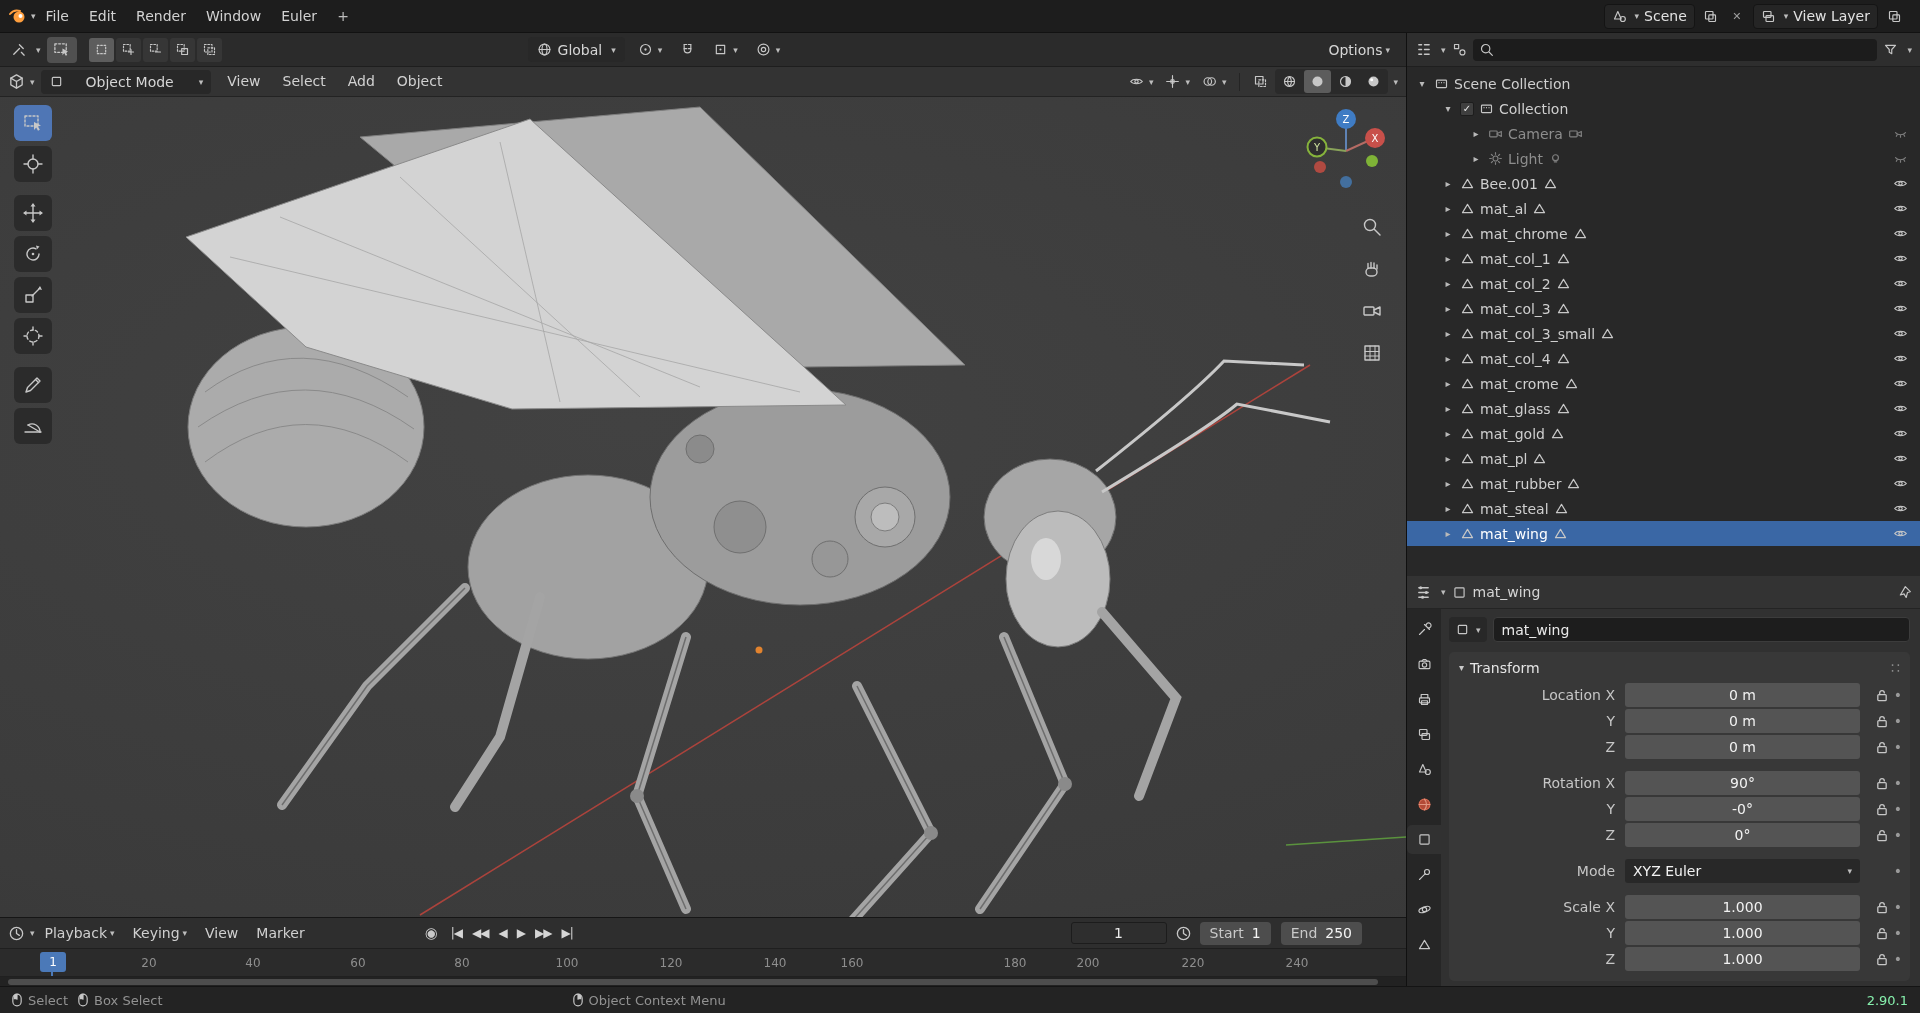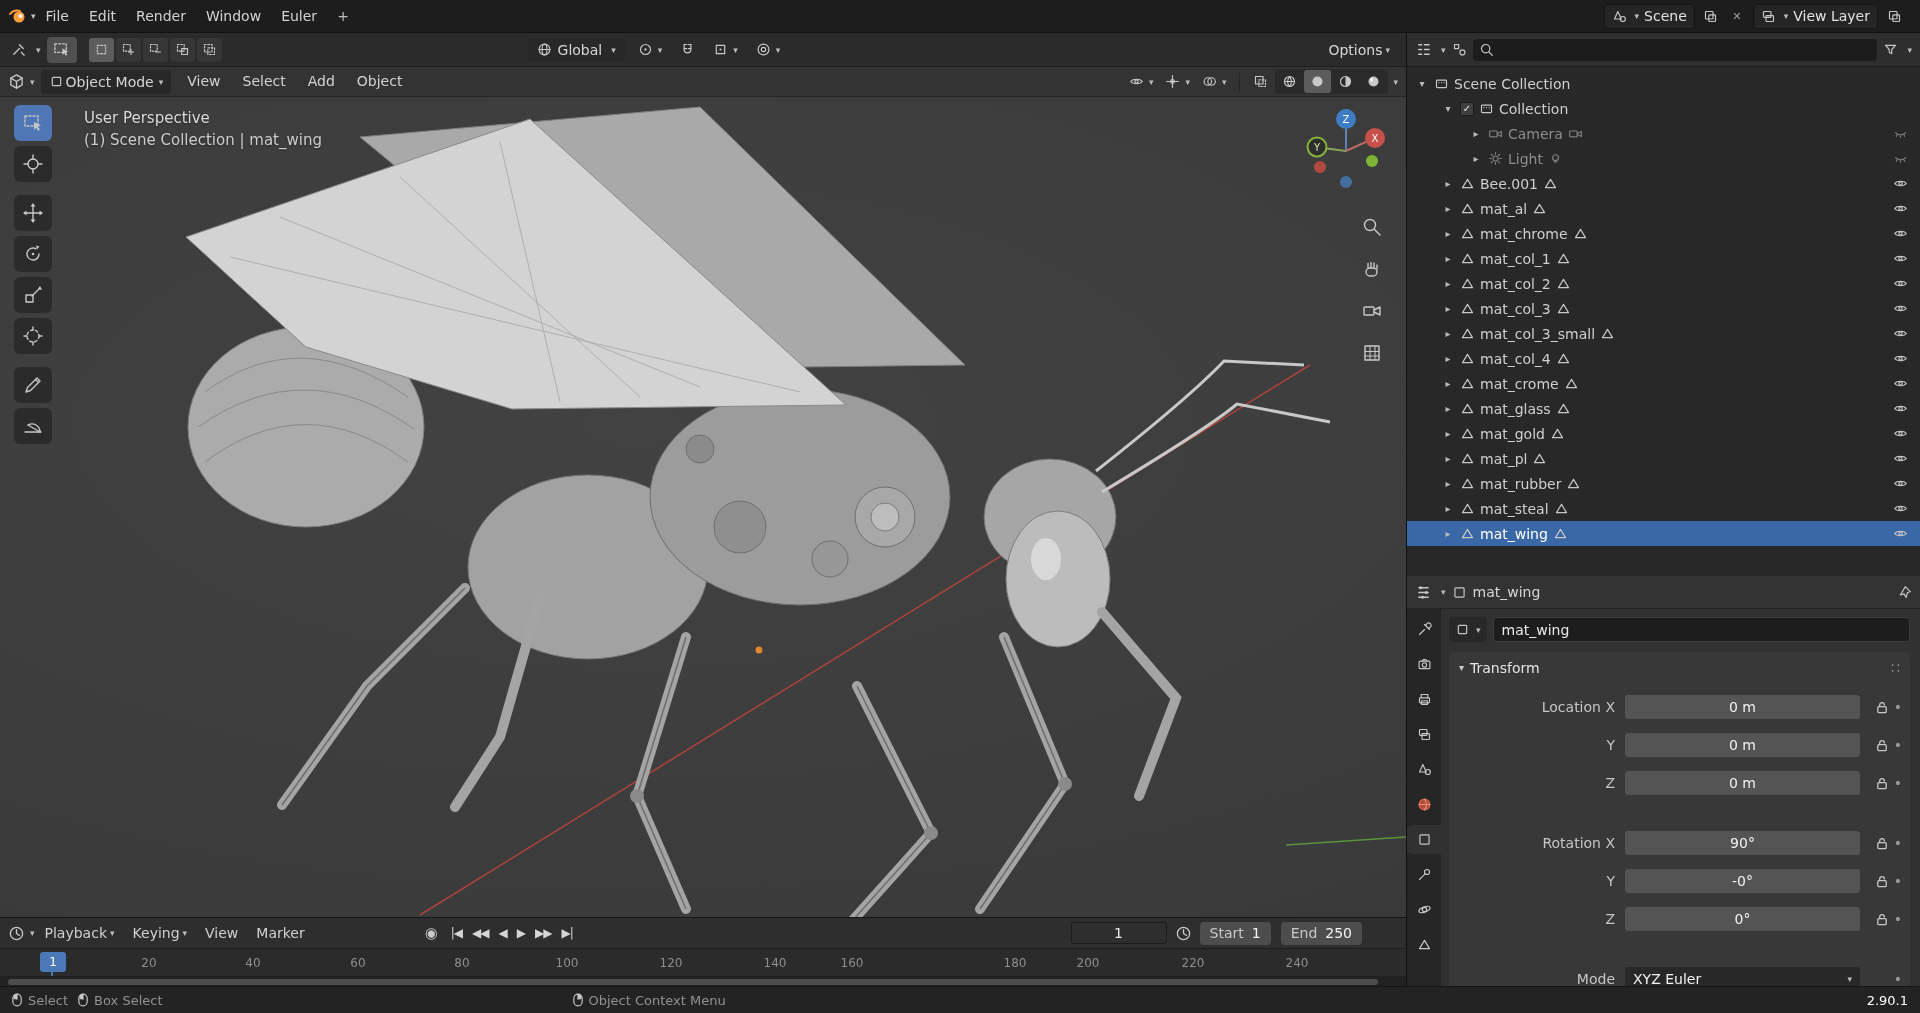--- a/index.html
+++ b/index.html
@@ -27,21 +27,21 @@
 #toolrow{position:absolute;left:0;top:33px;width:1406px;height:34px;background:#2b2b2b;border-bottom:1px solid #1e1e1e;display:flex;align-items:center;padding:0 10px;gap:6px}
 .tool-chip{width:30px;height:26px;background:#505050;border-radius:4px;display:flex;align-items:center;justify-content:center}
 .m5{width:25px;height:24px;border-radius:3px;background:#363636;display:flex;align-items:center;justify-content:center}
 .m5.on{background:#5d5d5d}
 .pill{display:flex;align-items:center;gap:6px;background:#282828;border-radius:4px;height:25px;padding:0 9px}
 .icobtn{display:flex;align-items:center;gap:2px;height:26px;padding:0 5px;border-radius:3px}
 #toolrow .center{margin-left:300px;display:flex;align-items:center;gap:8px}
 #toolrow .right{margin-left:auto;display:flex;align-items:center;margin-right:6px}
 
 #vpheader{position:absolute;left:0;top:67px;width:1406px;height:30px;background:#333333;border-bottom:1px solid #232323;display:flex;align-items:center;padding:0 8px;gap:2px}
-.mode-pill{display:flex;align-items:center;gap:2px;background:#282828;border-radius:4px;height:24px;padding:0 8px;margin:0 4px}
+.mode-pill{display:flex;align-items:center;gap:22px;background:#282828;border-radius:4px;height:24px;padding:0 8px;margin:0 4px}
 .sep{width:1px;height:18px;background:#242424;margin:0 6px}
 .shade-seg{display:flex;background:#2a2a2a;border-radius:4px;padding:1px;gap:1px}
 .shade{width:27px;height:23px;display:flex;align-items:center;justify-content:center;border-radius:3px}
 .shade.on{background:#5c5c5c}
 
 #viewport{position:absolute;left:0;top:97px;width:1406px;height:820px;background:radial-gradient(120% 90% at 45% 40%,#424242 0%,#3b3b3b 70%,#363636 100%);overflow:hidden}
 .vp-overlay{position:absolute;left:84px;top:10px;font-size:15px;color:#dadada;text-shadow:0 1px 2px rgba(0,0,0,.35);line-height:22px}
 .vp-overlay .l2{color:#cccccc}
 .vp-tools{position:absolute;left:14px;top:8px;display:flex;flex-direction:column;gap:5px}
 .vtool{width:38px;height:36px;background:rgba(41,41,41,.88);border-radius:6px;display:flex;align-items:center;justify-content:center}
@@ -63,21 +63,21 @@
 .tl-ruler{position:relative;height:28px;background:#2b2b2b;border-bottom:1px solid #202020}
 .tick{position:absolute;top:7px;transform:translateX(-50%);font-size:12px;color:#8e8e8e}
 .playhead{position:absolute;left:40px;top:3px;width:26px;height:20px;background:#4b79b8;border-radius:3px;color:#fff;font-size:12px;display:flex;align-items:center;justify-content:center}
 .playline{position:absolute;left:51px;top:23px;bottom:0;width:2px;background:#4b79b8}
 .tl-scroll{position:relative;height:9px;background:#222222}
 .tl-scroll .bar{position:absolute;left:8px;right:28px;top:2px;height:6px;background:#4d4d4d;border-radius:3px}
 
 #statusbar{position:absolute;left:0;top:986px;width:1920px;height:27px;background:#232323;border-top:1px solid #141414;display:flex;align-items:center;padding:0 12px;gap:10px;font-size:13px;color:#929292}
 .sb-item{display:flex;align-items:center;gap:6px}
 .sb-gap{width:390px}
-#statusbar .ver{margin-left:auto;color:#ffffff}
+#statusbar .ver{margin-left:auto;color:#86efac}
 
 #rightpanel{position:absolute;left:1406px;top:33px;width:514px;height:953px;background:#282828;border-left:1px solid #101010;display:flex;flex-direction:column;overflow:hidden}
 .ol-header{height:34px;background:#2e2e2e;border-bottom:1px solid #1f1f1f;display:flex;align-items:center;padding:0 8px;gap:6px;flex:none}
 .search{flex:1;height:22px;background:#1c1c1c;border-radius:4px;display:flex;align-items:center;gap:5px;padding:0 6px}
 .search input{background:transparent;border:none;outline:none;color:#ddd;font-family:inherit;font-size:13px;width:100%}
 .ol-tree{height:509px;flex:none;padding-top:4px;overflow:hidden}
 .ol-row{height:25px;display:flex;align-items:center;gap:5px;padding-right:12px;color:#cfcfcf;white-space:nowrap}
 .ol-row .disc{width:14px;font-size:10px;color:#b9b9b9;text-align:center;flex:none}
 .ol-row .eye{margin-left:auto}
 .pl0{padding-left:8px}.pl1{padding-left:34px}.pl2{padding-left:62px}
@@ -93,21 +93,21 @@
 .ptab{width:34px;height:29px;display:flex;align-items:center;justify-content:center}
 .ptab.on{background:#313131;border-radius:5px 0 0 5px}
 .props-content{flex:1;background:#313131;padding:8px 10px 0 8px;overflow:hidden}
 .name-row{display:flex;gap:6px;align-items:center}
 .chip{display:flex;align-items:center;gap:3px;background:#282828;border-radius:4px;height:25px;padding:0 6px}
 .name-field{flex:1;height:25px;background:#1d1d1d;border:1px solid #3c3c3c;border-radius:4px;display:flex;align-items:center;padding:0 8px;color:#e9e9e9}
 .panel{margin-top:10px;background:#383838;border-radius:5px;padding:2px 6px 8px}
 .panel-h{display:flex;align-items:center;gap:6px;height:27px;color:#e5e5e5;padding:0 4px}
 .panel-h .tri{font-size:10px;color:#c9c9c9}
 .panel-h .drag{margin-left:auto;color:#8a8a8a}
-.trow{display:grid;grid-template-columns:170px 1fr 44px;align-items:center;margin:14px 0;height:24px}
+.trow{display:grid;grid-template-columns:170px 1fr 44px;align-items:center;margin:2px 0;height:24px}
 .tlabel{text-align:right;padding-right:10px;color:#c6c6c6}
 .tfield{height:24px;background:#545454;border-radius:3px;display:flex;align-items:center;justify-content:center;color:#f2f2f2}
 .tselect{background:#282828;justify-content:flex-start;padding:0 8px}
 .tselect .chev{margin-left:auto}
 .ticons{display:flex;align-items:center;justify-content:flex-end;gap:6px;padding-right:2px;color:#9a9a9a}
 .ggap{height:8px}
 </style>
 </head>
 <body>
 
@@ -359,24 +359,20 @@
     </g>
     <circle cx="1065" cy="687" r="7" fill="#8a8a8a"></circle>
     <circle cx="931" cy="736" r="7" fill="#8a8a8a"></circle>
     <circle cx="637" cy="699" r="7" fill="#8a8a8a"></circle>
 
     <path d="M1096 374 Q1190 300 1224 264 L1304 268" stroke="#c8c8c8" fill="none" stroke-width="3"></path>
     <path d="M1102 395 Q1210 330 1237 307 L1330 325" stroke="#c8c8c8" fill="none" stroke-width="3"></path>
     <circle cx="759" cy="553" r="3.5" fill="#e2832e"></circle>
   </svg>
 
-  <div class="vp-overlay">
-    <div>User Perspective</div>
-    <div class="l2">(1) Scene Collection | mat_wing</div>
-  </div>
 
   <div class="vp-tools">
     <span class="vtool on">
         <svg class="i lg" viewBox="0 0 20 20">
           <rect x="2" y="3" width="13" height="10" stroke-dasharray="2 2"></rect>
           <path class="f" d="M11 9l7 3.5-3 .9 1.8 3.4-1.8 1-1.8-3.4L11 17z"></path>
         </svg>
       </span>
     <span class="vtool">
         <svg class="i lg" viewBox="0 0 20 20">

